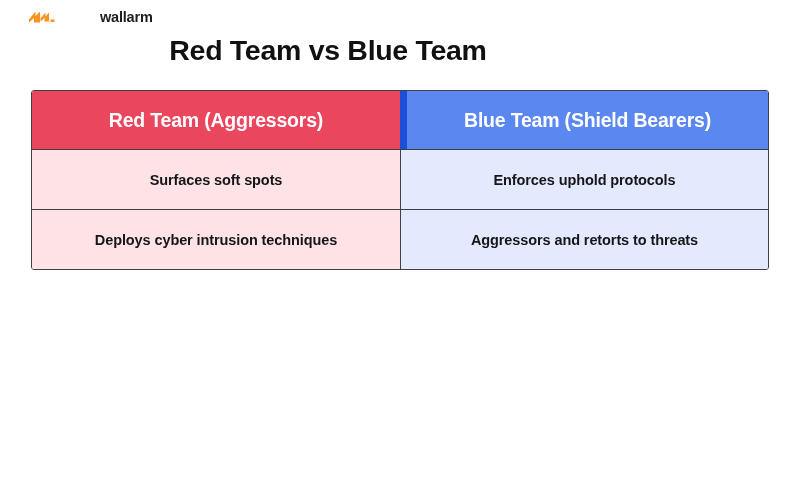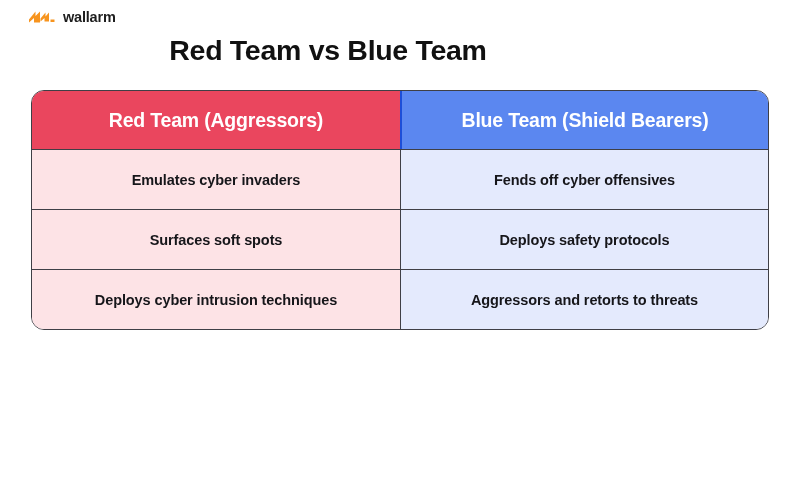--- a/index.html
+++ b/index.html
@@ -29,20 +29,21 @@
     width: 28px;
     height: 16px;
     display: block;
   }
   .brand-name {
     font-size: 14.5px;
     font-weight: 700;
     color: #1d1d1d;
     letter-spacing: -0.2px;
     line-height: 1;
+    margin-left: 37px;
   }
 
   
   .page-title {
     position: absolute;
     top: 34px;
     left: 0;
     width: 656px;
     text-align: center;
     font-size: 28.5px;
@@ -56,21 +57,21 @@
     position: absolute;
     left: 31px;
     top: 90px;
     width: 738px;
   }
   .cmp-table {
     width: 100%;
     border-collapse: separate;
     border-spacing: 0;
     table-layout: fixed;
-    border-radius: 13px;
+    border-radius: 3px;
     overflow: hidden;
     border: 1px solid #3f3f46;
   }
   .cmp-table td,
   .cmp-table th {
     width: 50%;
     text-align: center;
     vertical-align: middle;
     padding: 0 14px;
     box-sizing: border-box;
@@ -79,21 +80,21 @@
   
   .cmp-table thead th {
     height: 58px;
     font-size: 19.5px;
     font-weight: 700;
     color: #ffffff;
     letter-spacing: -0.2px;
   }
   th.head-red  { background: #ea465e; }
   th.head-blue { background: #5b87f0; }
-  th.head-blue { border-left: 2px solid #1d4ed8; }
+  th.head-blue { border-left: 7px solid #1d4ed8; }
 
   
   .cmp-table tbody td {
     height: 60px;
     font-size: 14.5px;
     font-weight: 600;
     color: #16161a;
     letter-spacing: -0.1px;
     border-top: 1px solid #3f3f46;
   }
@@ -117,26 +118,22 @@
 <div class="table-wrap">
   <table class="cmp-table">
     <thead>
       <tr>
         <th class="head-red">Red Team (Aggressors)</th>
         <th class="head-blue">Blue Team (Shield Bearers)</th>
       </tr>
     </thead>
     <tbody>
       <tr>
-        <td class="cell-red">Emulates cyber invaders</td>
-        <td class="cell-blue">Fends off cyber offensives</td>
-      </tr>
-      <tr>
         <td class="cell-red">Surfaces soft spots</td>
-        <td class="cell-blue">Deploys safety protocols</td>
+        <td class="cell-blue">Enforces uphold protocols</td>
       </tr>
       <tr>
         <td class="cell-red">Deploys cyber intrusion techniques</td>
         <td class="cell-blue">Aggressors and retorts to threats</td>
       </tr>
     </tbody>
   </table>
 </div>
 
 </body></html>

